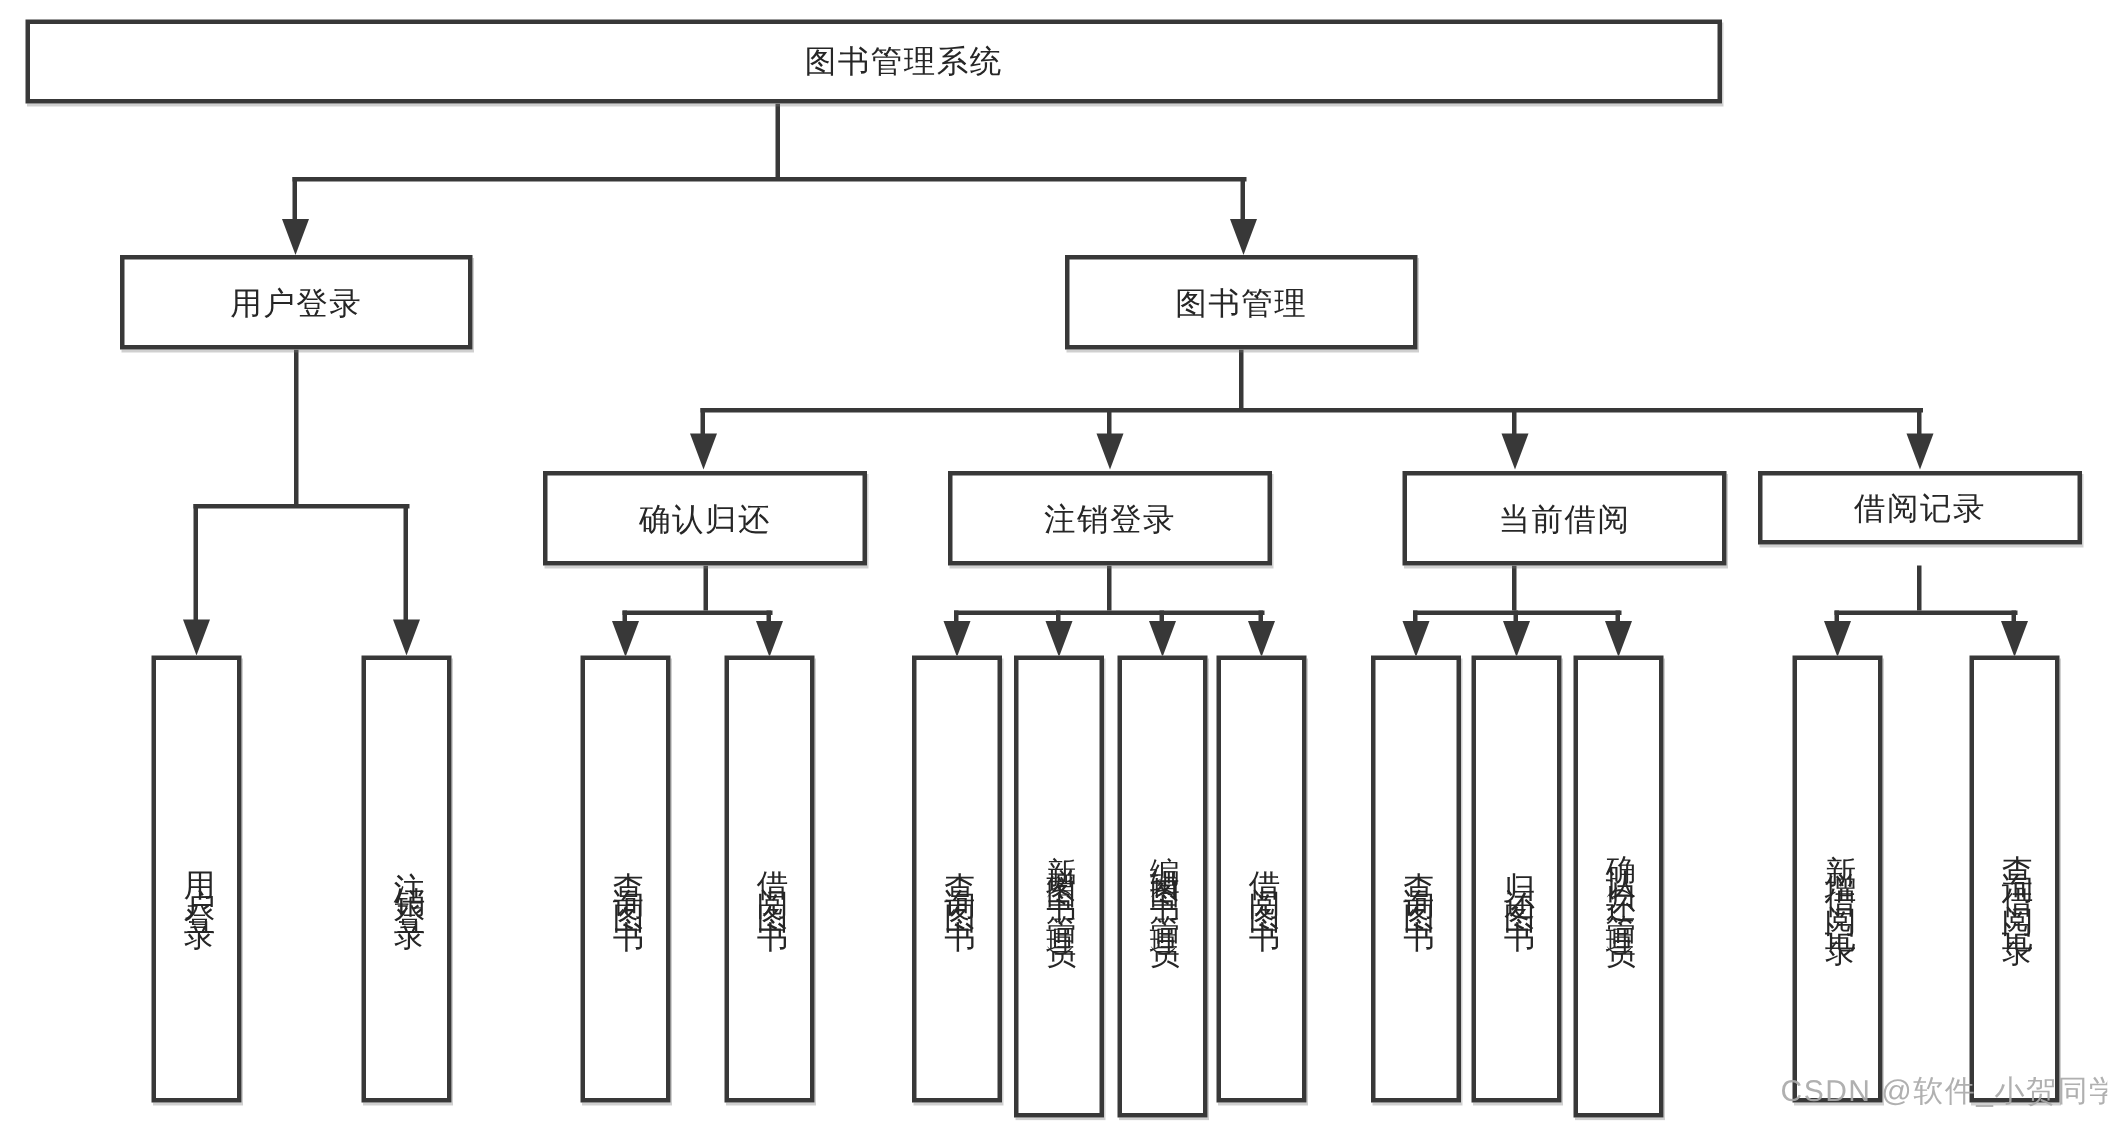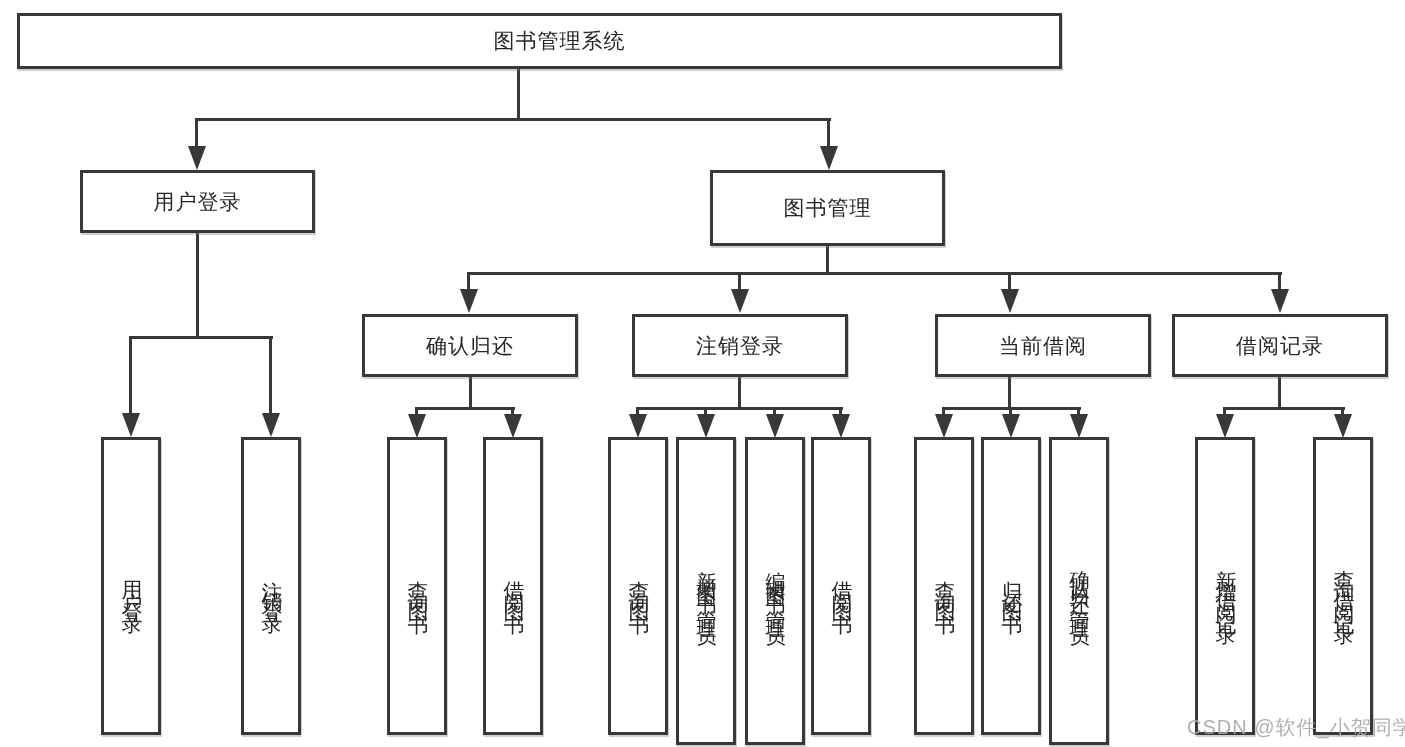--- a/index.html
+++ b/index.html
@@ -30,35 +30,35 @@
     position:absolute;left:1187px;top:714px;z-index:6;
     font-size:20px;letter-spacing:1px;color:#aaaaaa;opacity:.92;white-space:nowrap;
   }
   .node,.leaf{z-index:2;}
 </style>
 </head>
 <body>
 
 <div id="stage">
 
-  <div class="node" style="left:17px;top:13px;width:1045px;height:56px;padding-left:40px;">
+  <div class="node" style="left:17px;top:13px;width:1131px;height:56px;padding-left:40px;">
     <span>图书管理系统</span>
   </div>
 
   <div class="vl" style="left:517px;top:69px;height:49px;"></div>
   <div class="hl" style="left:195px;top:118px;width:636px;"></div>
   <div class="vl" style="left:195px;top:118px;height:32px;"></div>
   <div class="ah" style="left:188px;top:146px;"></div>
   <div class="vl" style="left:827px;top:118px;height:32px;"></div>
   <div class="ah" style="left:820px;top:146px;"></div>
 
   <div class="node" style="left:80px;top:170px;width:235px;height:63px;">
     <span>用户登录</span>
   </div>
-  <div class="node" style="left:710px;top:170px;width:235px;height:76px;">
+  <div class="node" style="left:710px;top:170px;width:235px;height:63px;">
     <span>图书管理</span>
   </div>
 
   <div class="vl" style="left:196px;top:233px;height:103px;"></div>
   <div class="hl" style="left:129px;top:336px;width:144px;"></div>
   <div class="vl" style="left:129px;top:336px;height:80px;"></div>
   <div class="ah" style="left:122px;top:413px;"></div>
   <div class="vl" style="left:269px;top:336px;height:80px;"></div>
   <div class="ah" style="left:262px;top:413px;"></div>
 
@@ -75,21 +75,21 @@
 
   <div class="node" style="left:362px;top:314px;width:216px;height:63px;">
     <span>确认归还</span>
   </div>
   <div class="node" style="left:632px;top:314px;width:216px;height:63px;">
     <span>注销登录</span>
   </div>
   <div class="node" style="left:902px;top:314px;width:216px;height:63px;margin-left:33px;">
     <span>当前借阅</span>
   </div>
-  <div class="node" style="left:1172px;top:314px;width:216px;height:63px;">
+  <div class="node" style="left:1172px;top:314px;width:216px;height:49px;">
     <span>借阅记录</span>
   </div>
 
   <div class="vl" style="left:469px;top:377px;height:30px;"></div>
   <div class="hl" style="left:415px;top:407px;width:100px;"></div>
   <div class="vl" style="left:415px;top:407px;height:9px;"></div>
   <div class="ah" style="left:408px;top:414px;"></div>
   <div class="vl" style="left:511px;top:407px;height:9px;"></div>
   <div class="ah" style="left:504px;top:414px;"></div>
 

